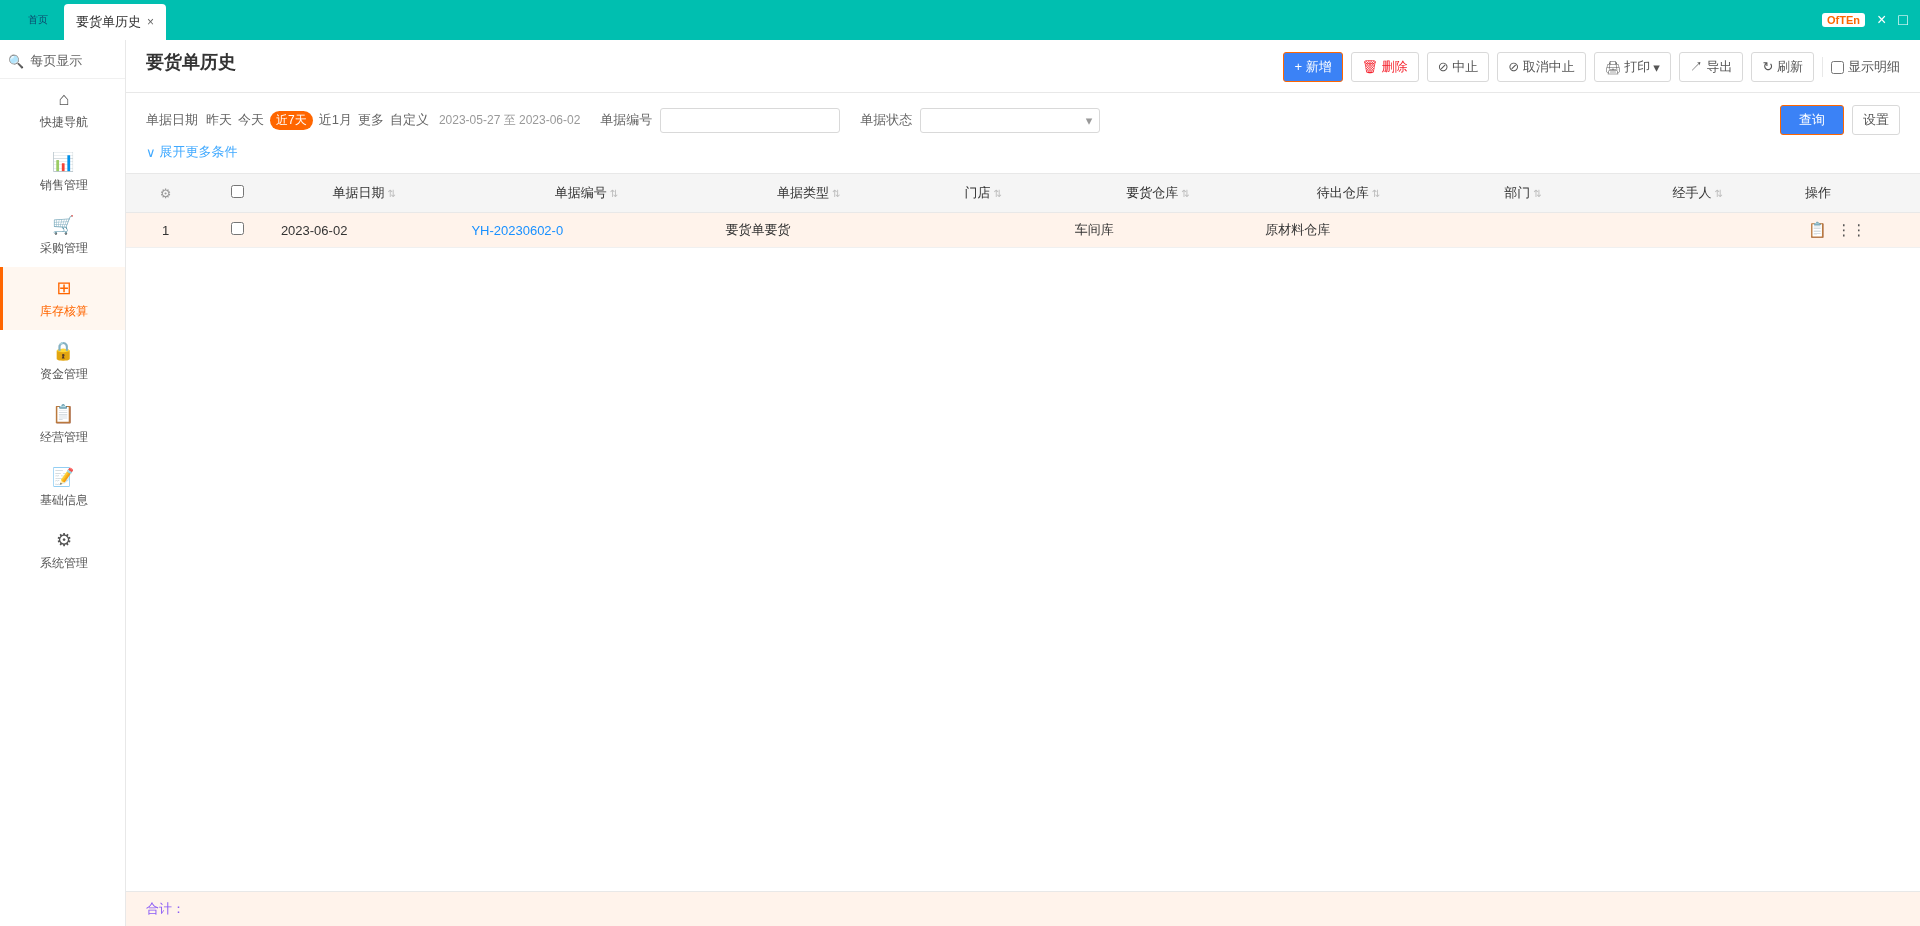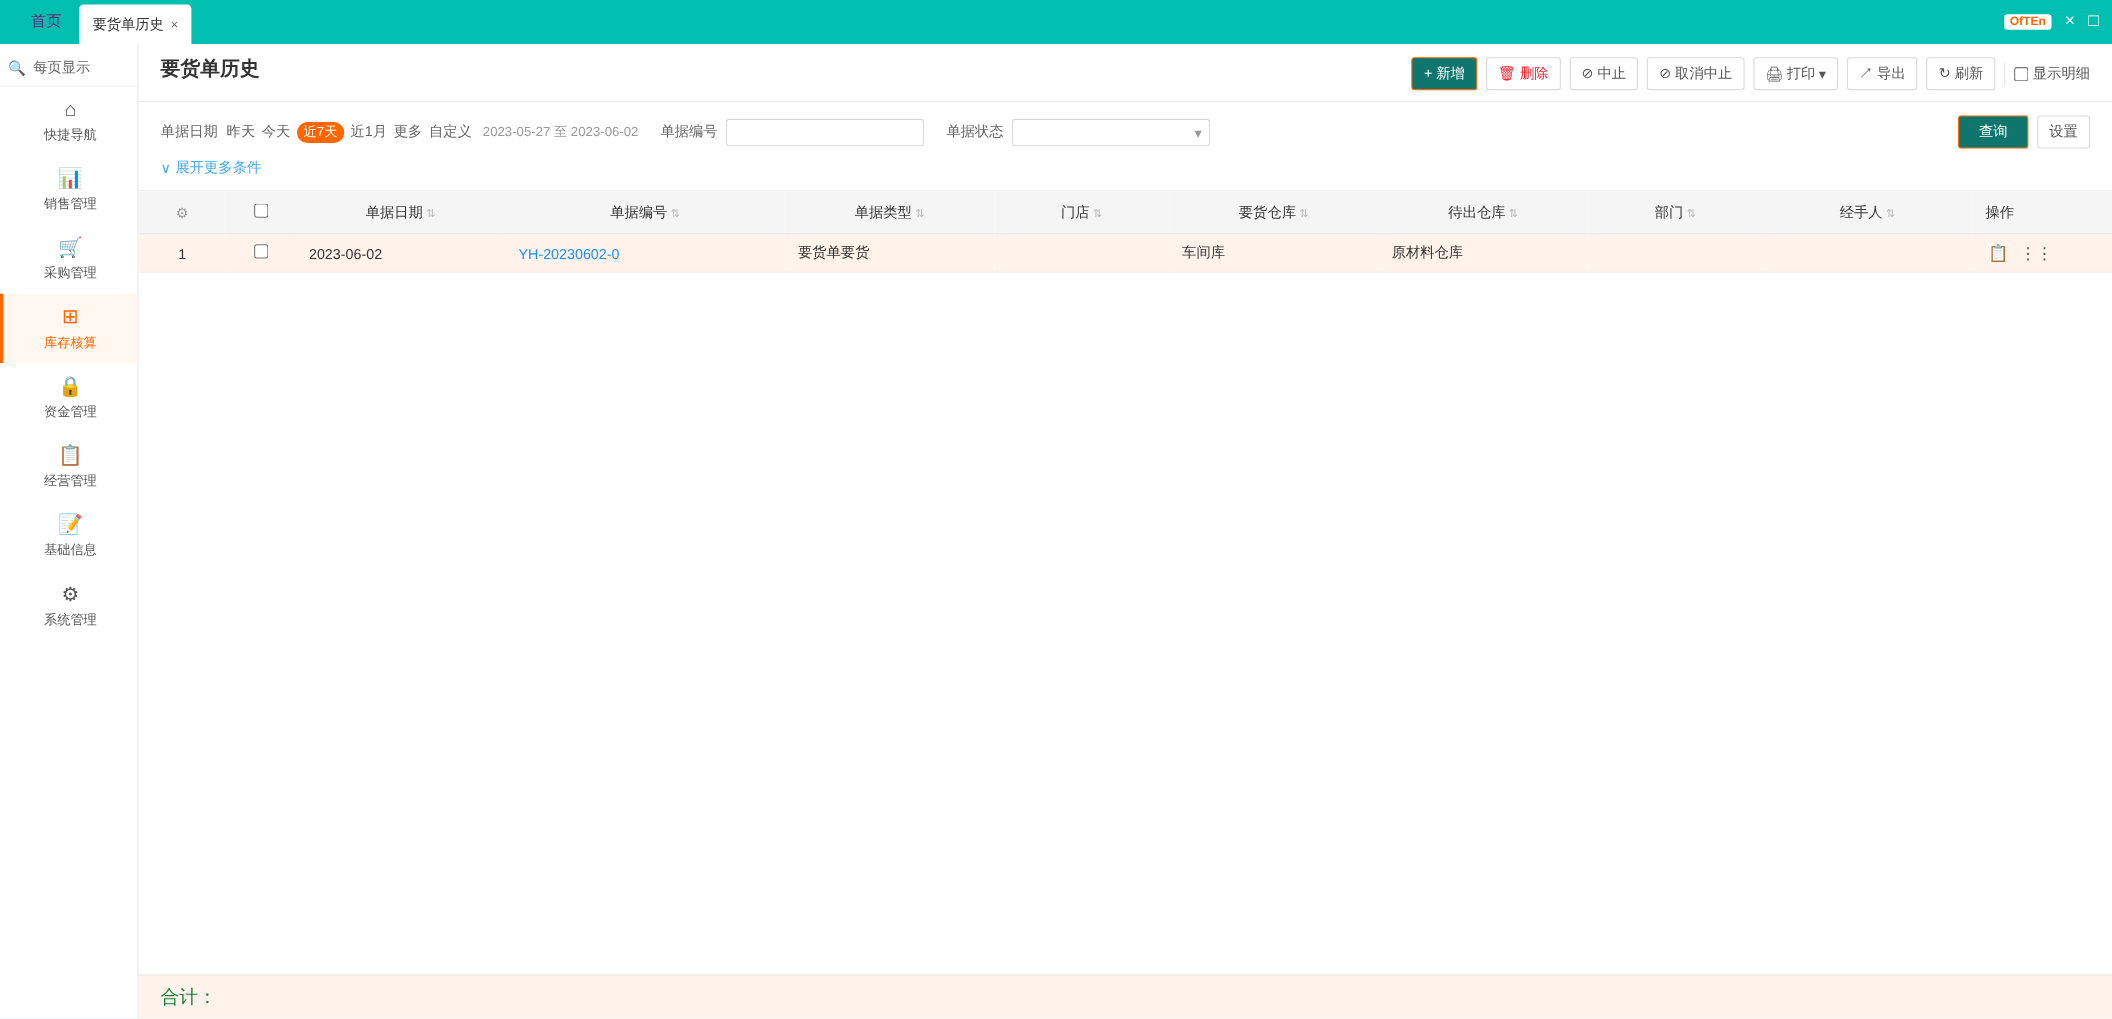--- a/index.html
+++ b/index.html
@@ -6,36 +6,36 @@
     body { font-family: 'Microsoft YaHei', Arial, sans-serif; font-size: 13px; color: #333; background: #f0f2f5; overflow: hidden; }
 
     
     .app-container { display: flex; flex-direction: column; height: 926px; width: 1920px; }
     .top-bar { height: 40px; background: #00bfb0; display: flex; align-items: center; padding: 0 12px; flex-shrink: 0; }
     .main-area { display: flex; flex: 1; overflow: hidden; }
     .sidebar { width: 126px; background: #fff; display: flex; flex-direction: column; border-right: 1px solid #e8e8e8; flex-shrink: 0; }
     .content-area { flex: 1; display: flex; flex-direction: column; background: #f0f2f5; overflow: hidden; }
 
     
-    .tab-home { color: #701a75; padding: 18px 16px; height: 40px; display: flex; align-items: center; font-size: 14px; cursor: pointer; }
+    .tab-home { color: #0c4a6e; padding: 18px 16px; height: 40px; display: flex; align-items: center; font-size: 10px; cursor: pointer; }
     .tab-active { background: #fff; color: #333; border-radius: 4px 4px 0 0; height: 36px; margin-top: 4px; padding: 0 12px; display: flex; align-items: center; font-size: 13px; cursor: pointer; }
     .tab-close { margin-left: 6px; color: #666; cursor: pointer; font-size: 12px; }
     .top-bar-right { margin-left: auto; display: flex; align-items: center; gap: 12px; }
     .top-bar-icon { color: #fff; font-size: 16px; cursor: pointer; }
     .often-badge { background: #fff; color: #ff6600; font-size: 11px; padding: 1px 5px; border-radius: 3px; font-weight: bold; }
 
     
     .sidebar-search { padding: 12px 8px 8px; display: flex; align-items: center; gap: 6px; color: #666; cursor: pointer; font-size: 13px; border-bottom: 1px solid #f0f0f0; }
     .sidebar-item { padding: 10px 8px; display: flex; flex-direction: column; align-items: center; gap: 4px; cursor: pointer; font-size: 12px; color: #555; border-left: 3px solid transparent; }
     .sidebar-item.active { color: #ff6600; border-left: 3px solid #ff6600; background: #fff7f0; }
     .sidebar-item-icon { font-size: 18px; }
     .sidebar-item-label { font-size: 12px; }
     .page-title { font-size: 18px; font-weight: bold; color: #333; padding-bottom: 10px; }
     .toolbar-btn { display: flex; align-items: center; gap: 3px; padding: 5px 10px; border: 1px solid #d9d9d9; background: #fff; border-radius: 3px; cursor: pointer; font-size: 13px; color: #555; }
-    .toolbar-btn.primary { background: #0f766e; color: #fff; border-color: #ff6600; }
+    .toolbar-btn.primary { background: #3b82f6; color: #fff; border-color: #ff6600; }
     .toolbar-btn.danger { color: #f5222d; }
     .toolbar-divider { width: 1px; height: 20px; background: #e8e8e8; }
     .toolbar-spacer { flex: 1; }
     .checkbox-label { display: flex; align-items: center; gap: 4px; font-size: 13px; color: #555; cursor: pointer; }
 
     
     .filter-area { background: #fff; padding: 12px 20px; border-bottom: 1px solid #e8e8e8; }
     .filter-row { display: flex; align-items: center; gap: 20px; flex-wrap: wrap; }
     .filter-group { display: flex; align-items: center; gap: 8px; }
     .filter-label { color: #666; font-size: 13px; white-space: nowrap; }
@@ -68,21 +68,21 @@
     .col-wait-wh { width: 120px; }
     .col-dept { width: 100px; }
     .col-handler { width: 120px; }
     .col-action { width: 80px; text-align: left; }
     .link-text { color: #1890ff; cursor: pointer; text-decoration: none; }
     .action-icon { color: #555; cursor: pointer; margin: 0 3px; font-size: 15px; }
     .sort-icon { color: #bbb; font-size: 10px; margin-left: 3px; }
     .gear-col { width: 32px; text-align: center; color: #999; cursor: pointer; }
 
     
-    .table-footer { background: #fff3eb; padding: 8px 20px; font-size: 17px; color: #15803d; border-top: 1px solid #e8e8e8; flex-shrink: 0; }
+    .table-footer { background: #fff3eb; padding: 8px 20px; font-size: 13px; color: #8b5cf6; border-top: 1px solid #e8e8e8; flex-shrink: 0; }
 
     
     .pagination { background: #fff; padding: 8px 20px; display: flex; align-items: center; justify-content: flex-end; gap: 8px; border-top: 1px solid #e8e8e8; flex-shrink: 0; }
     .pagination-label { color: #666; font-size: 13px; }
     .page-size-select { border: 1px solid #d9d9d9; border-radius: 3px; padding: 3px 6px; font-size: 13px; }
     .page-btn { border: 1px solid #d9d9d9; background: #fff; padding: 3px 8px; border-radius: 3px; cursor: pointer; color: #555; font-size: 13px; }
     .page-btn.disabled { color: #ccc; cursor: not-allowed; }
     .page-input { border: 1px solid #d9d9d9; border-radius: 3px; padding: 3px 6px; font-size: 13px; width: 40px; text-align: center; }
     .page-info { color: #666; font-size: 13px; }
 

